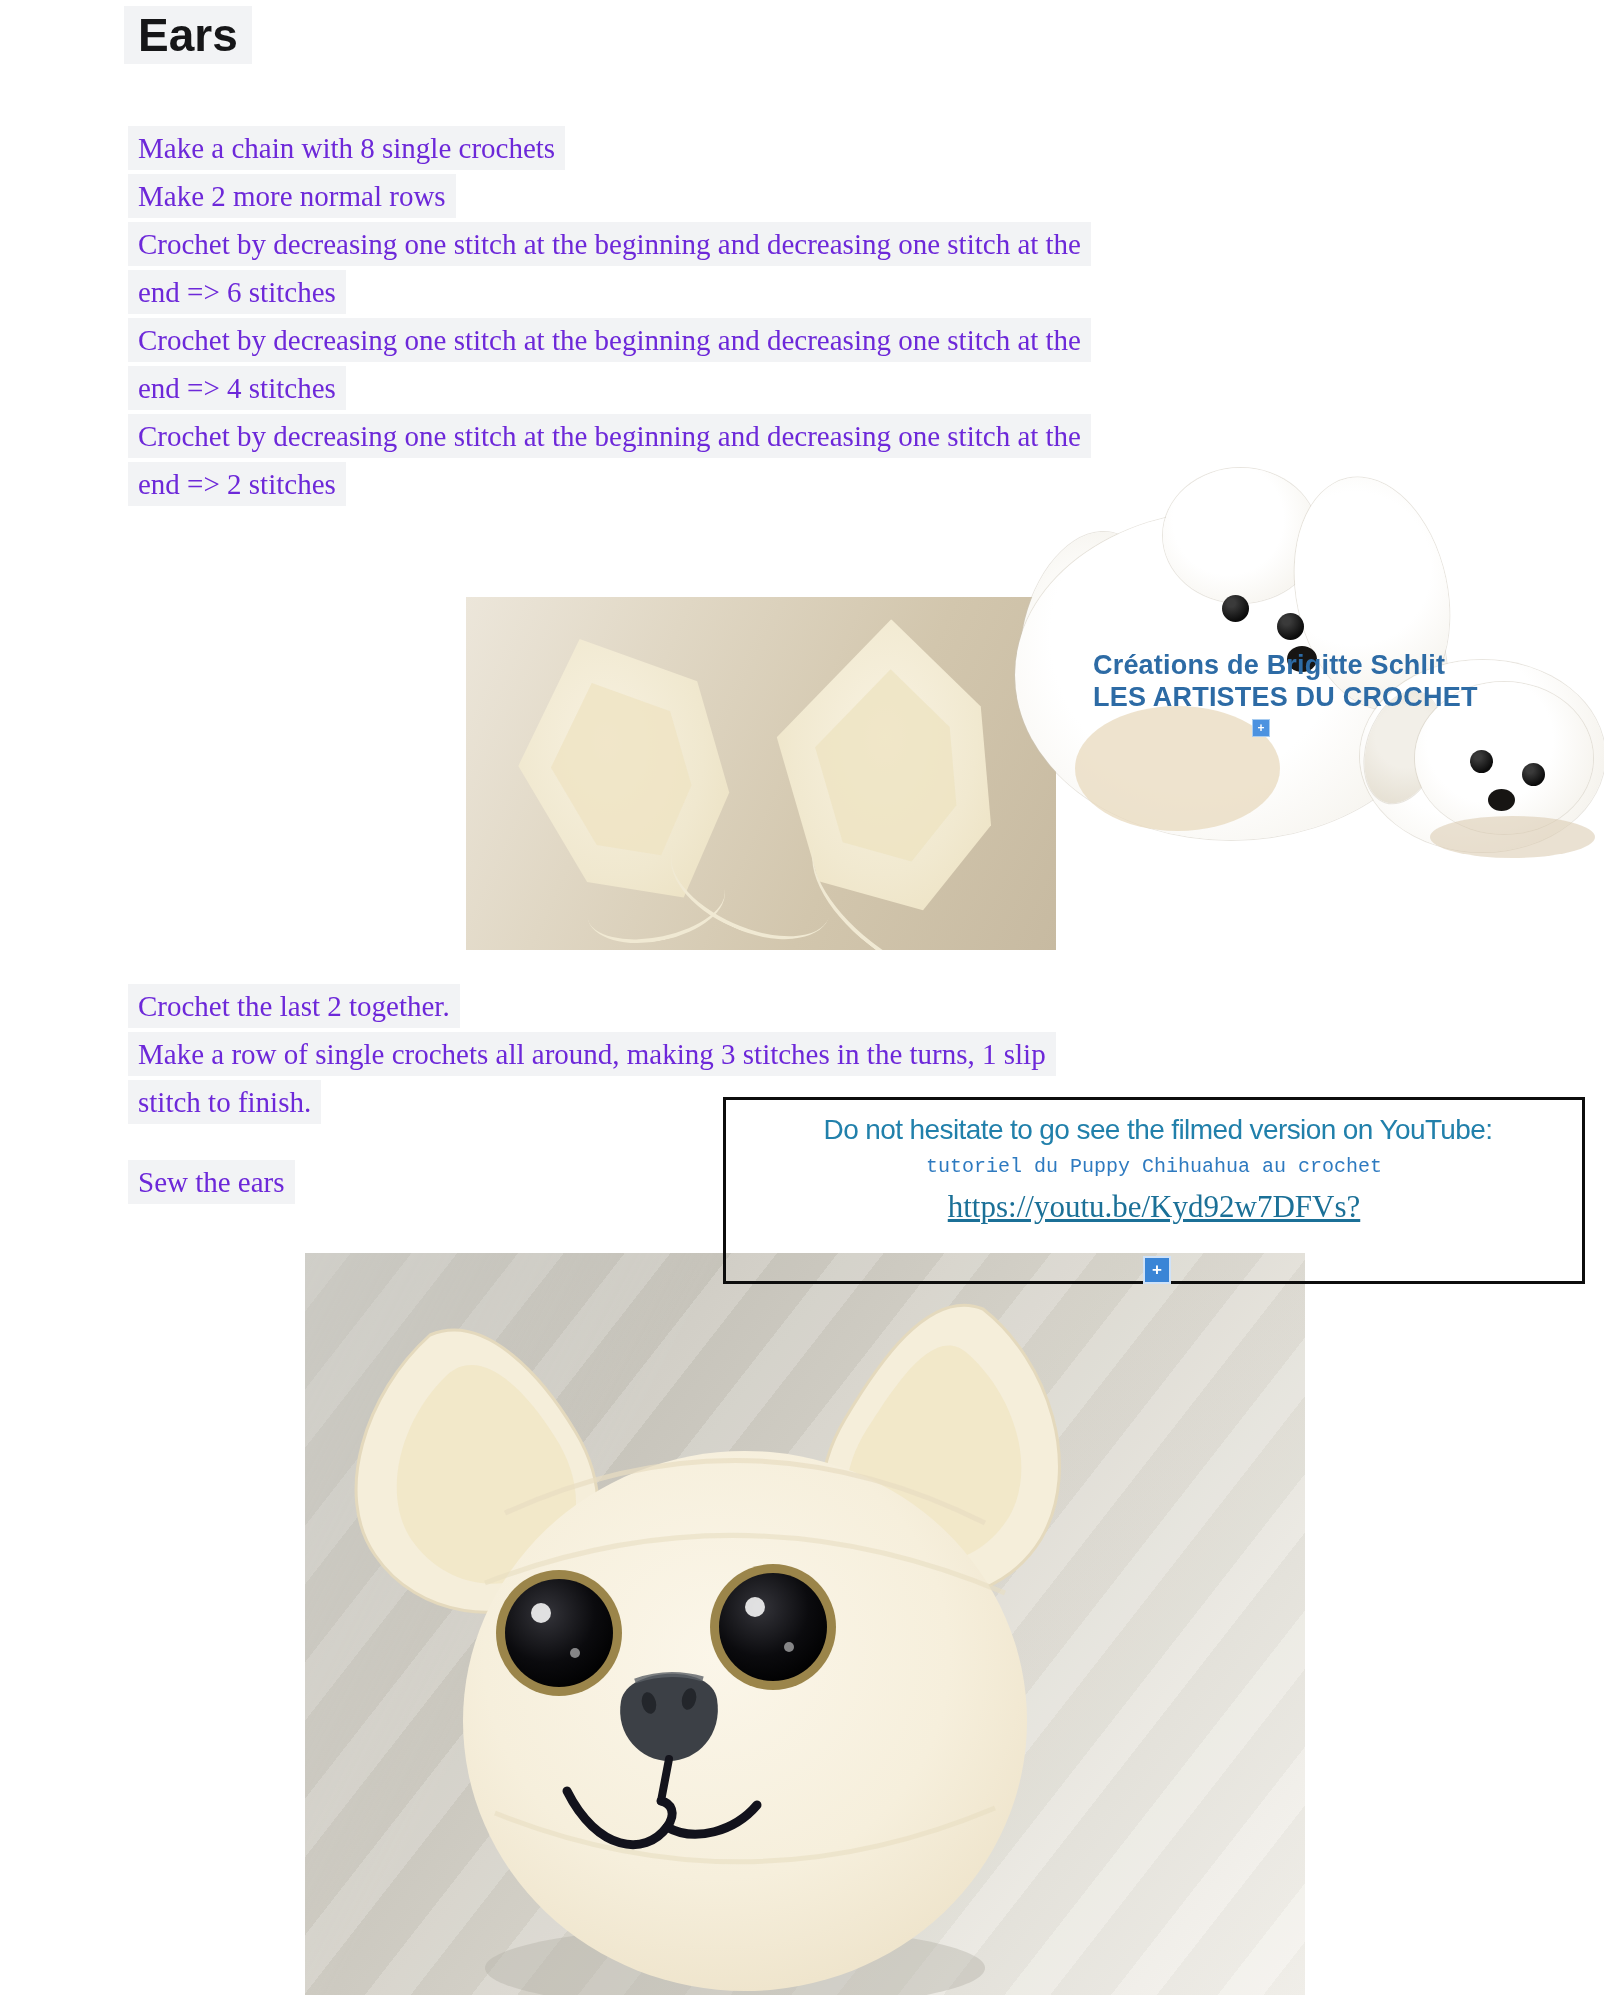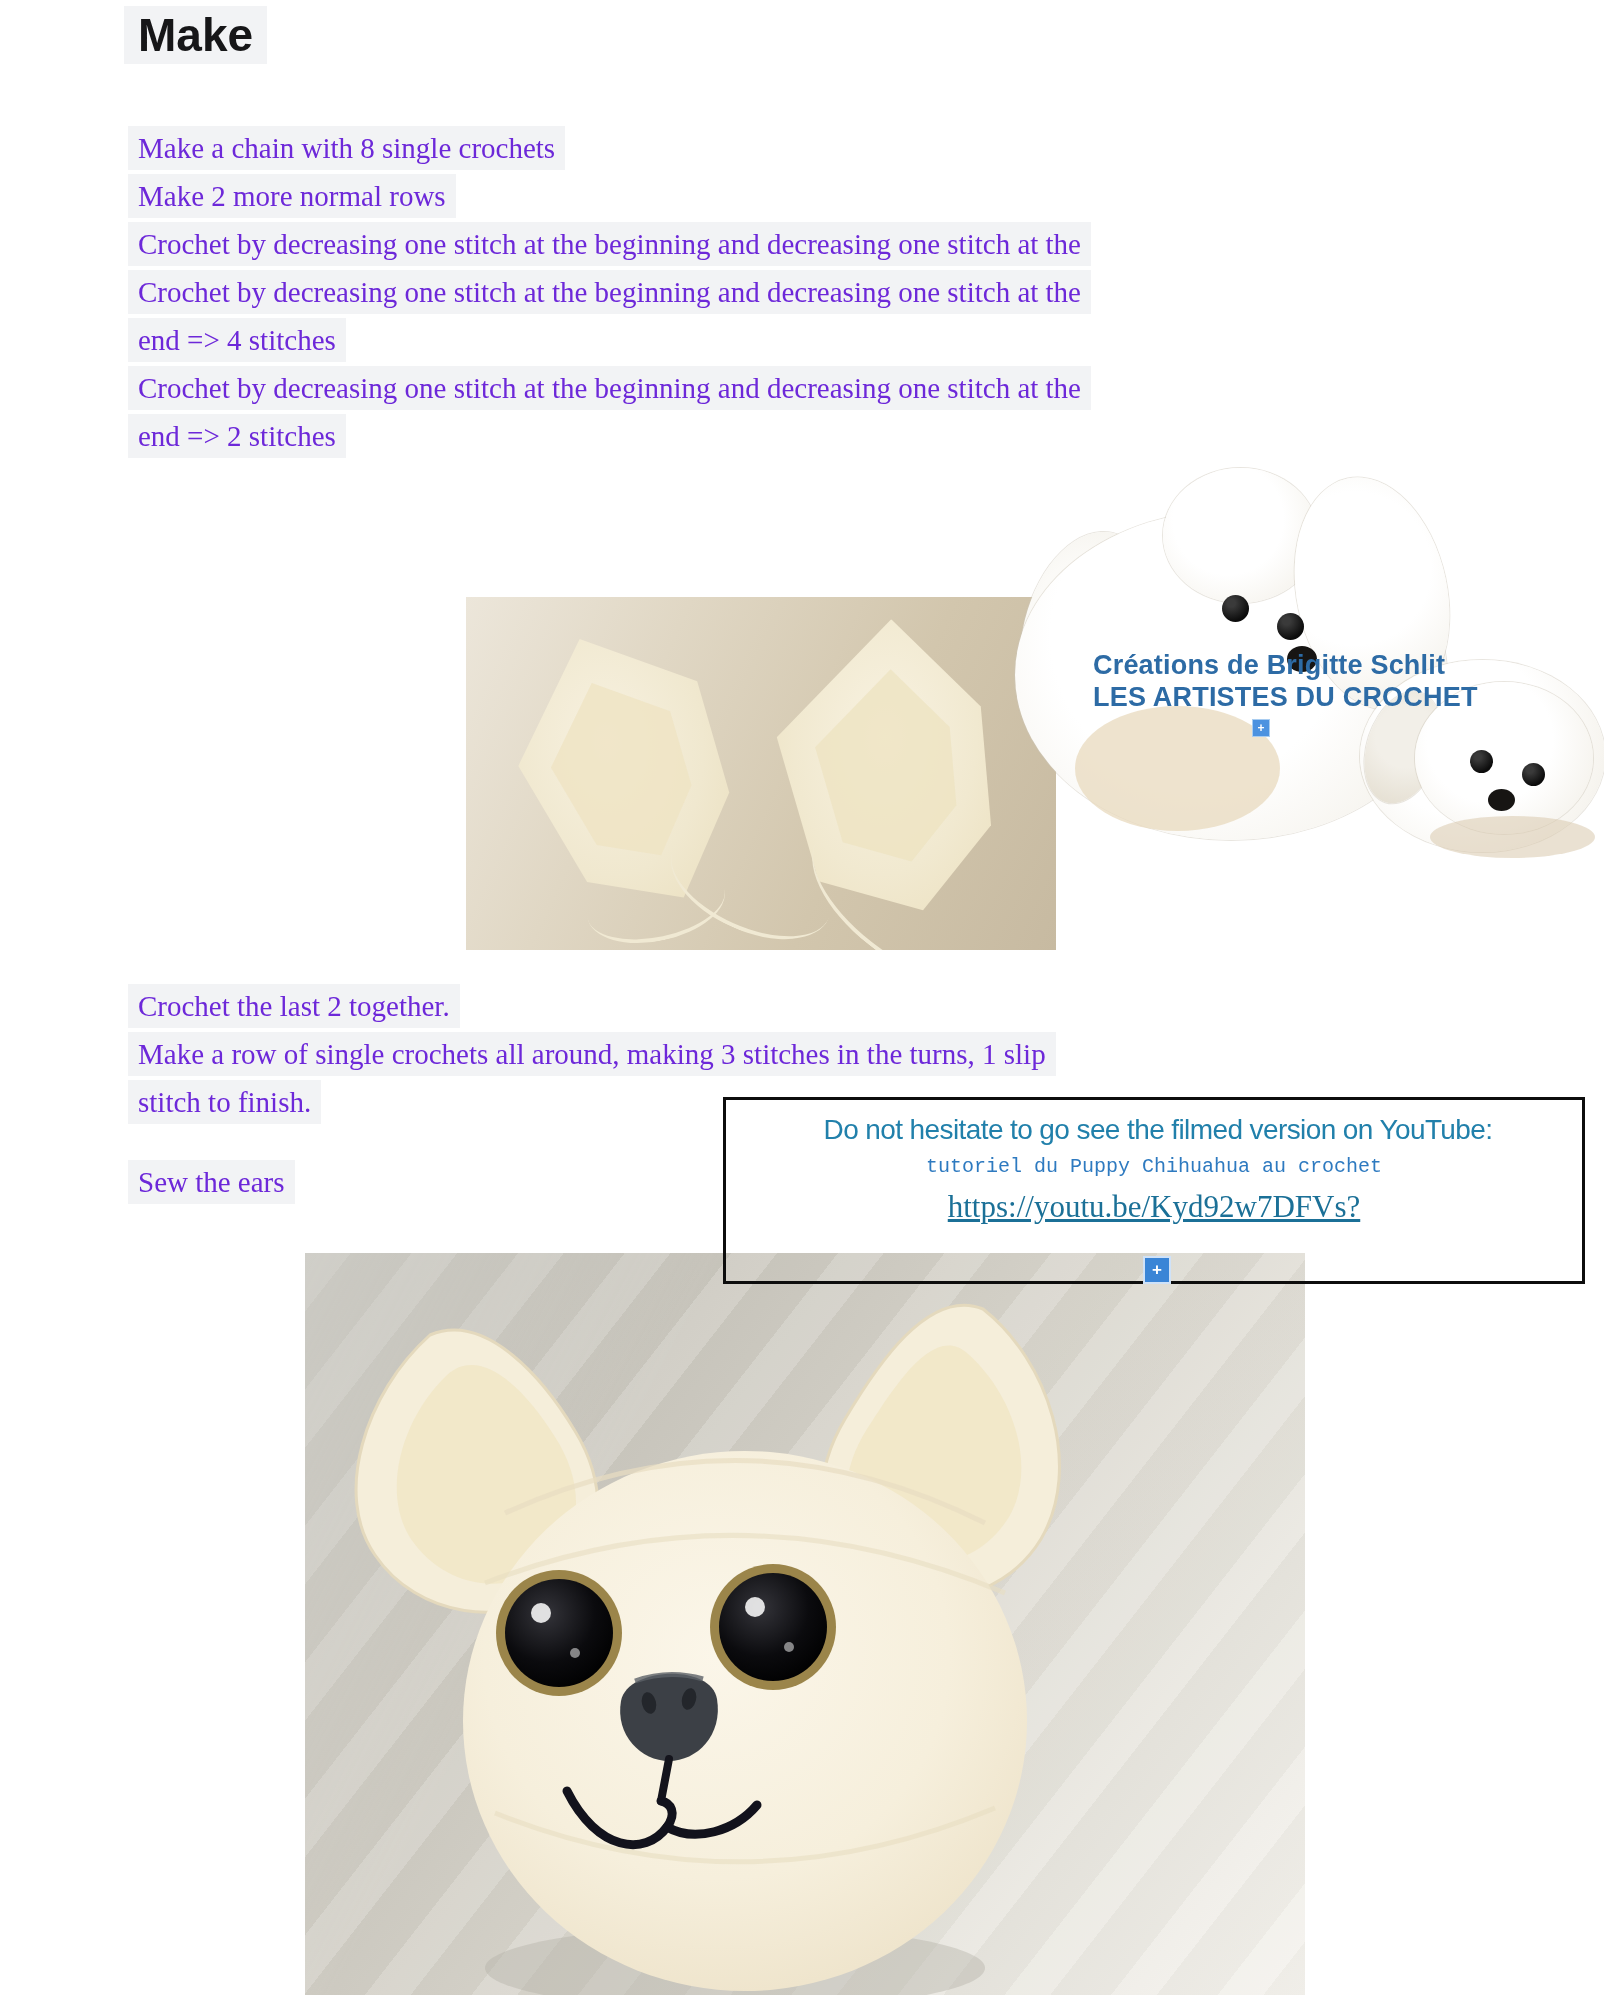--- a/index.html
+++ b/index.html
@@ -86,27 +86,28 @@
     background:linear-gradient(128deg,#b9b7ae 0%,#cbc8bf 28%,#d9d6cd 52%,#e9e7e0 78%,#f5f3ee 100%);}
   .chi-streaks{position:absolute;inset:0;opacity:.45;
     background:linear-gradient(118deg,rgba(255,255,255,.6) 0%,rgba(255,255,255,0) 30%),
     repeating-linear-gradient(128deg,rgba(255,255,255,.30) 0 36px,rgba(110,108,98,.08) 36px 84px);}
   .chi-svg{position:absolute;inset:0;}
 </style>
 </head>
 <body>
 
 <div class="abs heading-wrap">
-  <span class="hl hl-h">Make</span>
+  <span class="hl hl-h">Ears</span>
 </div>
 
 <div class="abs" id="block1">
   <div class="textline"><span class="hl">Make a chain with 8 single crochets</span></div>
   <div class="textline"><span class="hl">Make 2 more normal rows</span></div>
   <div class="textline"><span class="hl">Crochet by decreasing one stitch at the beginning and decreasing one stitch at the</span></div>
+  <div class="textline"><span class="hl">end =&gt; 6 stitches</span></div>
   <div class="textline"><span class="hl">Crochet by decreasing one stitch at the beginning and decreasing one stitch at the</span></div>
   <div class="textline"><span class="hl">end =&gt; 4 stitches</span></div>
   <div class="textline"><span class="hl">Crochet by decreasing one stitch at the beginning and decreasing one stitch at the</span></div>
   <div class="textline"><span class="hl">end =&gt; 2 stitches</span></div>
 </div>
 
 <div class="abs ears-photo">
   <div class="ear-shape ear-left-outer"></div>
   <div class="ear-shape ear-left-inner"></div>
   <div class="ear-shape ear-right-outer"></div>

